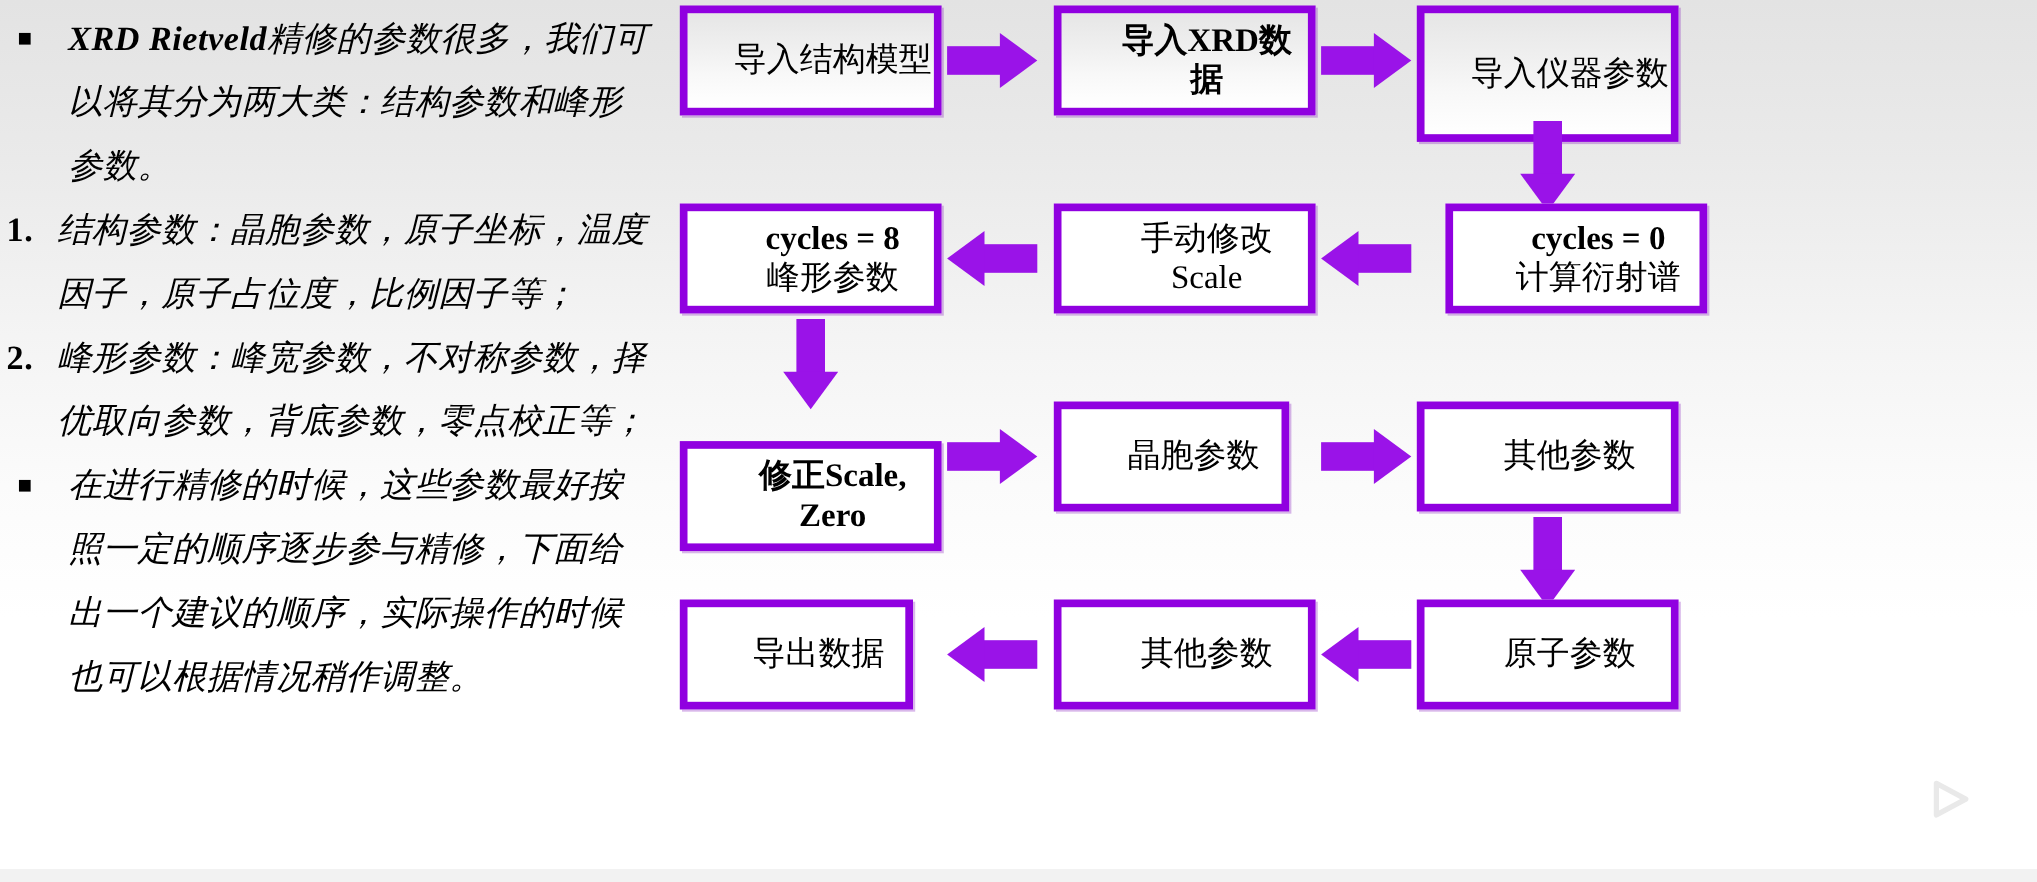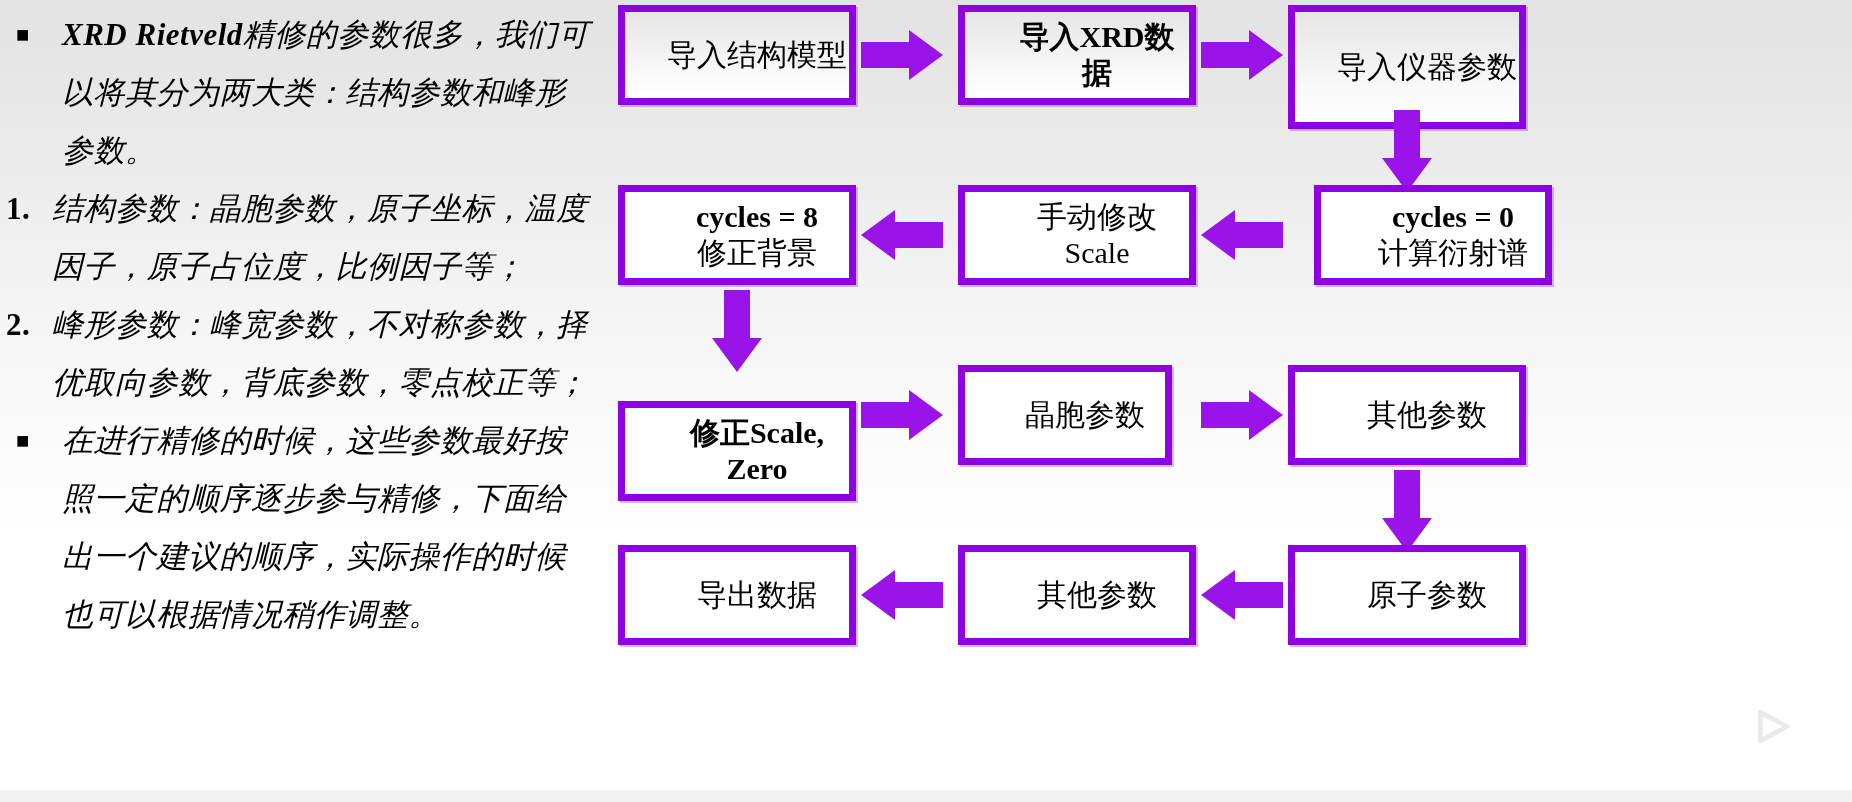--- a/index.html
+++ b/index.html
@@ -145,21 +145,21 @@
     </div>
 
     <div class="arrow down" style="left:786px;top:110px;width:50px;height:82px;">
       <span class="shaft"></span>
         <span class="head"></span>
     </div>
 
     <div class="box" style="left:22px;top:185px;width:238px;height:100px;">
       <div>
         <span class="line bold">cycles = 8</span>
-        <span class="line">修正背景</span>
+        <span class="line">峰形参数</span>
       </div>
     </div>
     <div class="arrow left" style="left:265px;top:210px;width:82px;height:50px;">
       <span class="shaft"></span>
         <span class="head"></span>
     </div>
     <div class="box" style="left:362px;top:185px;width:238px;height:100px;">
       <span class="line">手动修改Scale</span>
     </div>
     <div class="arrow left" style="left:605px;top:210px;width:82px;height:50px;">
@@ -194,21 +194,21 @@
     </div>
     <div class="box" style="left:692px;top:365px;width:238px;height:100px;">
       <span class="line">其他参数</span>
     </div>
 
     <div class="arrow down" style="left:786px;top:470px;width:50px;height:82px;">
       <span class="shaft"></span>
         <span class="head"></span>
     </div>
 
-    <div class="box" style="left:22px;top:545px;width:238px;height:100px;">
+    <div class="box" style="left:22px;top:545px;width:212px;height:100px;">
       <span class="line">导出数据</span>
     </div>
     <div class="arrow left" style="left:265px;top:570px;width:82px;height:50px;">
       <span class="shaft"></span>
         <span class="head"></span>
     </div>
     <div class="box" style="left:362px;top:545px;width:238px;height:100px;">
       <span class="line">其他参数</span>
     </div>
     <div class="arrow left" style="left:605px;top:570px;width:82px;height:50px;">

